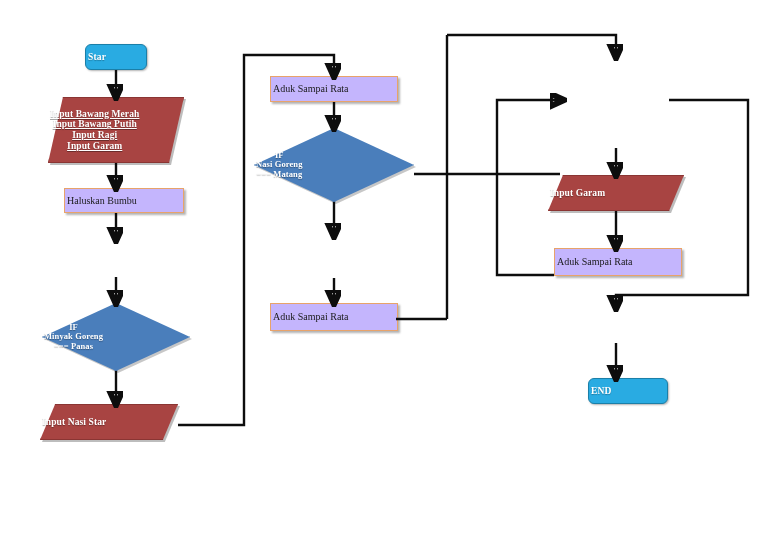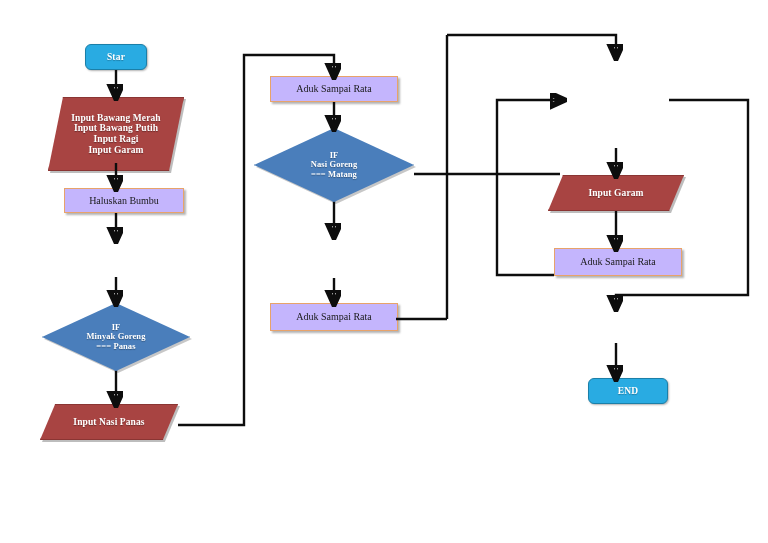--- a/index.html
+++ b/index.html
@@ -16,21 +16,21 @@
     height: 543px;
     background: #ffffff;
     overflow: hidden;
   }
   
   .node {
     position: absolute;
     box-sizing: border-box;
     display: flex;
     align-items: center;
-    justify-content: center;
+    justify-content: flex-start;
     text-align: center;
     line-height: 1.12;
   }
   .node .lbl {
     position: relative;
     z-index: 3;
     display: block;
     white-space: pre-line;
     padding: 0 2px;
   }
@@ -172,21 +172,21 @@
 
     <path d="M669,100 L748,100 L748,295 L616,295 L616,308" marker-end="url(#ah)"></path>
 
     <path d="M616,343 L616,378" marker-end="url(#ah)"></path>
   </svg>
 
   <div class="node terminator" style="left:85px; top:44px; width:62px; height:26px;">
     <span class="lbl">Star</span>
   </div>
 
-  <div class="node io" style="left:48px; top:97px; width:136px; height:74px;">
+  <div class="node io" style="left:48px; top:97px; width:136px; height:66px;text-decoration:underline;">
     <span class="shadow"></span>
     <span class="shape"></span>
     <span class="lbl">Input Bawang Merah
 Input Bawang Putih
 Input Ragi
 Input Garam</span>
   </div>
 
   <div class="node process" style="left:64px; top:188px; width:120px; height:25px;">
     <span class="lbl">Haluskan Bumbu</span>
@@ -197,21 +197,21 @@
     <span class="shadow"></span>
     <span class="shape"></span>
     <span class="lbl">IF
 Minyak Goreng
 === Panas</span>
   </div>
 
   <div class="node io" style="left:40px; top:404px; width:138px; height:36px;">
     <span class="shadow"></span>
     <span class="shape"></span>
-    <span class="lbl">Input Nasi Panas</span>
+    <span class="lbl">Input Nasi Star</span>
   </div>
 
   <div class="node process" style="left:270px; top:76px; width:128px; height:26px;">
     <span class="lbl">Aduk Sampai Rata</span>
   </div>
 
   <div class="node decision" style="left:254px; top:128px; width:160px; height:74px;">
     <span class="shadow"></span>
     <span class="shape"></span>
     <span class="lbl">IF

